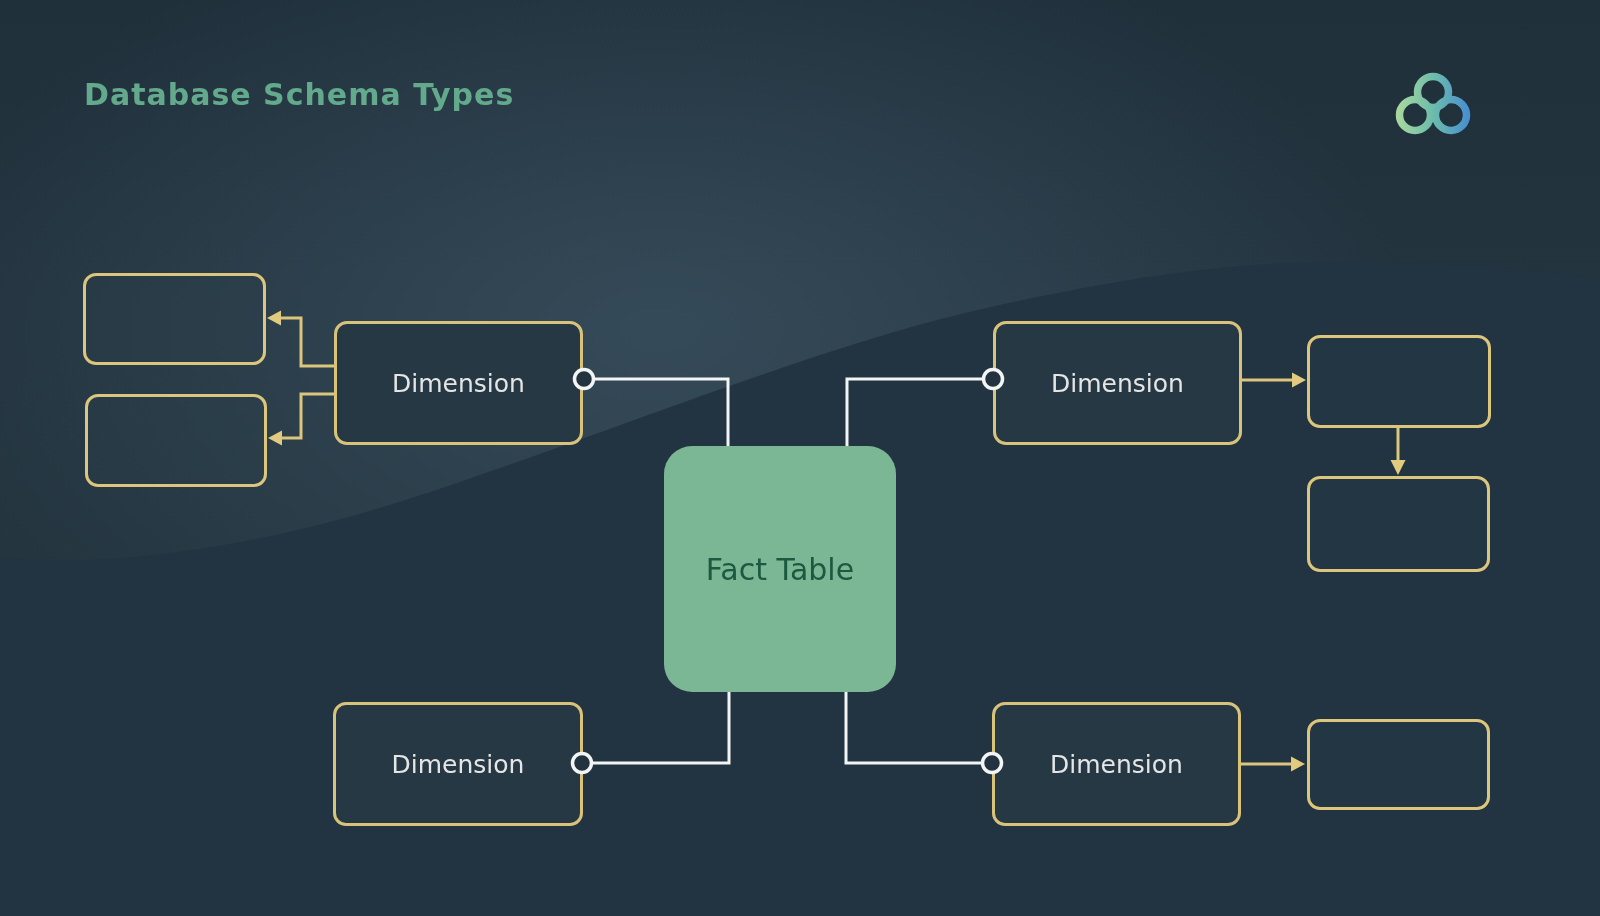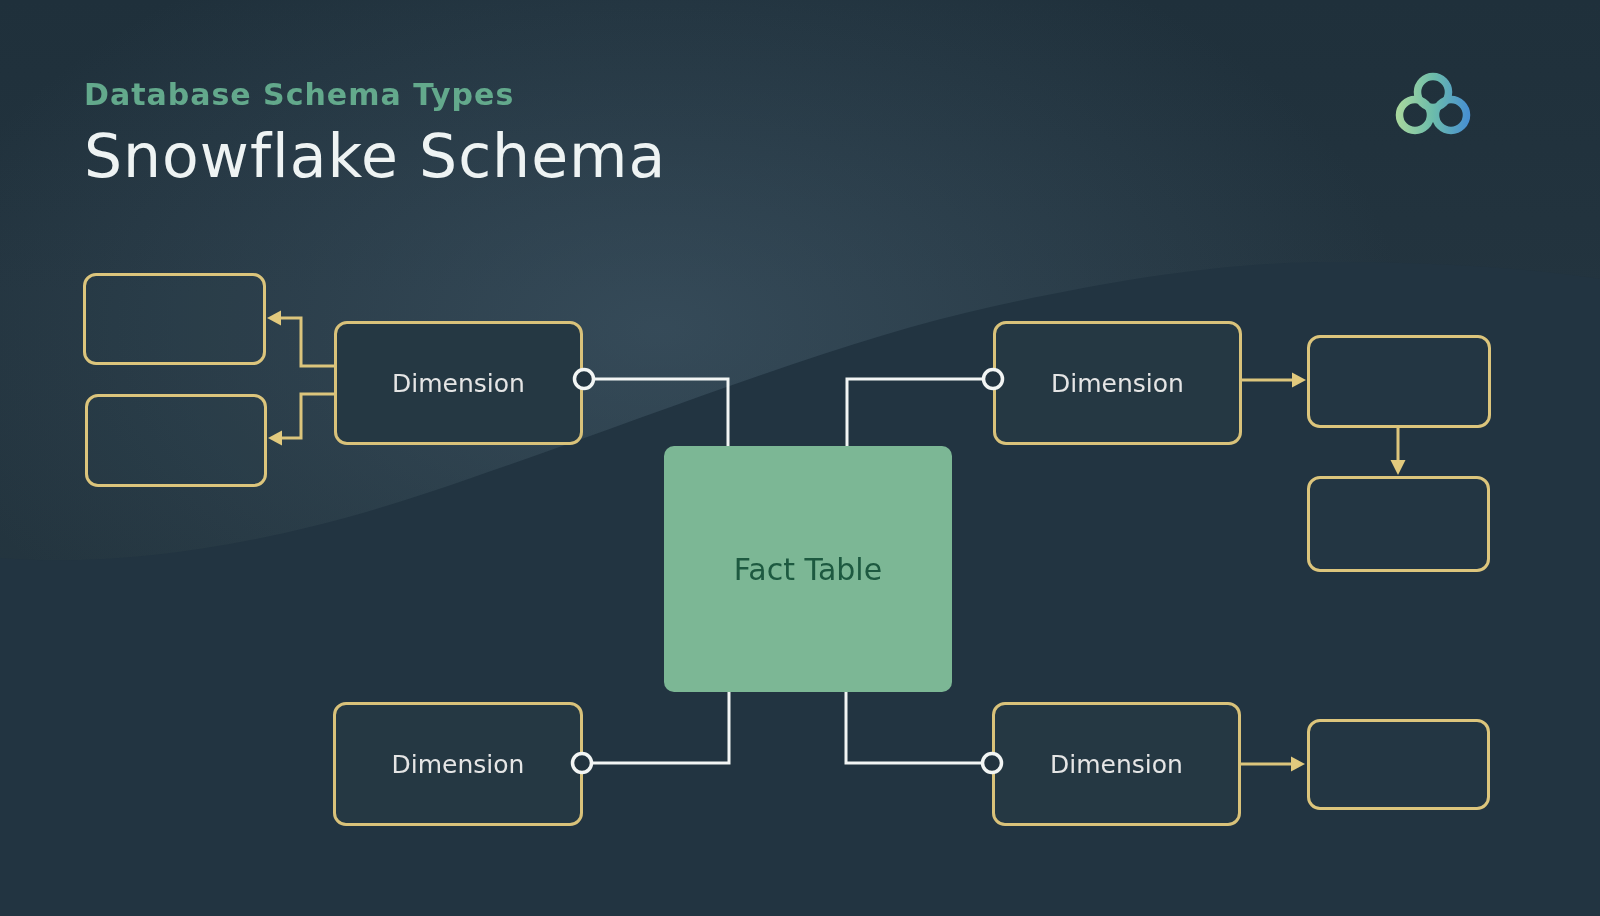--- a/index.html
+++ b/index.html
@@ -25,21 +25,21 @@
     color:#63a98c;font-size:30px;font-weight:700;letter-spacing:1px;line-height:1.1;
   }
   .big-title{
     margin-top:14px;color:#eef3f3;font-size:60px;font-weight:400;letter-spacing:1px;line-height:1.05;
   }
 
   .logo{position:absolute;left:1394px;top:68px;z-index:4;}
 
   .node{position:absolute;box-sizing:border-box;display:flex;align-items:center;justify-content:center;z-index:1;}
   .fact{
-    left:664px;top:446px;width:288px;height:246px;border-radius:10px;
+    left:664px;top:446px;width:232px;height:246px;border-radius:28px;
     background:#7cb795;color:#1d5940;font-size:30px;font-weight:500;
   }
   .dim{
     border:3.5px solid #d9c27a;border-radius:13px;background:#253843;
     color:#e5e5e5;font-size:25px;font-weight:400;
   }
   .dim-tl{left:334px;top:321px;width:249px;height:124px;}
   .dim-tr{left:993px;top:321px;width:249px;height:124px;}
   .dim-bl{left:333px;top:702px;width:250px;height:124px;}
   .dim-br{left:992px;top:702px;width:249px;height:124px;}
@@ -63,21 +63,20 @@
 <div class="canvas">
 
   <svg id="wave-layer" class="layer" viewBox="0 0 1600 916" aria-hidden="true">
     <path d="M0,558 C120,568 270,546 430,492 C650,418 830,342 995,306
              C1120,279 1225,262 1335,262 C1445,262 1545,270 1600,279
              L1600,916 L0,916 Z" fill="#223441"></path>
   </svg>
 
   <div class="header">
     <div class="eyebrow">Database Schema Types</div>
-    <div class="big-title">Snowflake Schema</div>
   </div>
 
   <svg class="logo" width="78" height="74" viewBox="0 0 78 74" aria-hidden="true">
     <defs>
       <linearGradient id="logoGrad" gradientUnits="userSpaceOnUse" x1="4" y1="44" x2="74" y2="46">
         <stop offset="0" stop-color="#a8d79e"></stop>
         <stop offset="0.5" stop-color="#6cbcab"></stop>
         <stop offset="1" stop-color="#4890d1"></stop>
       </linearGradient>
     </defs>

